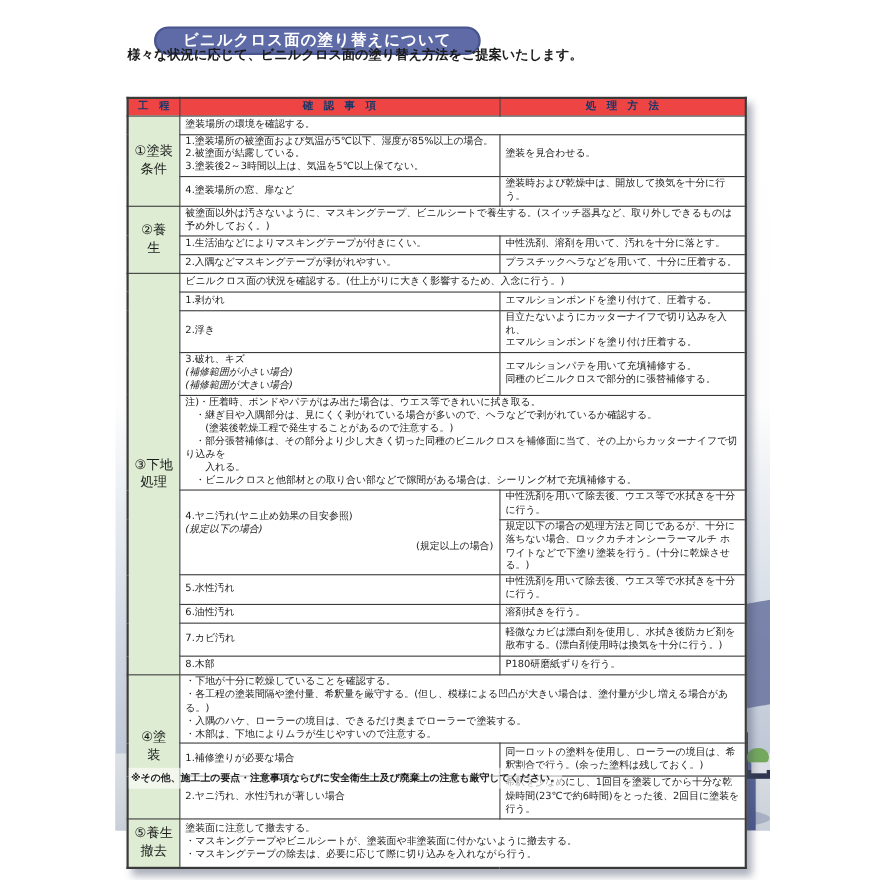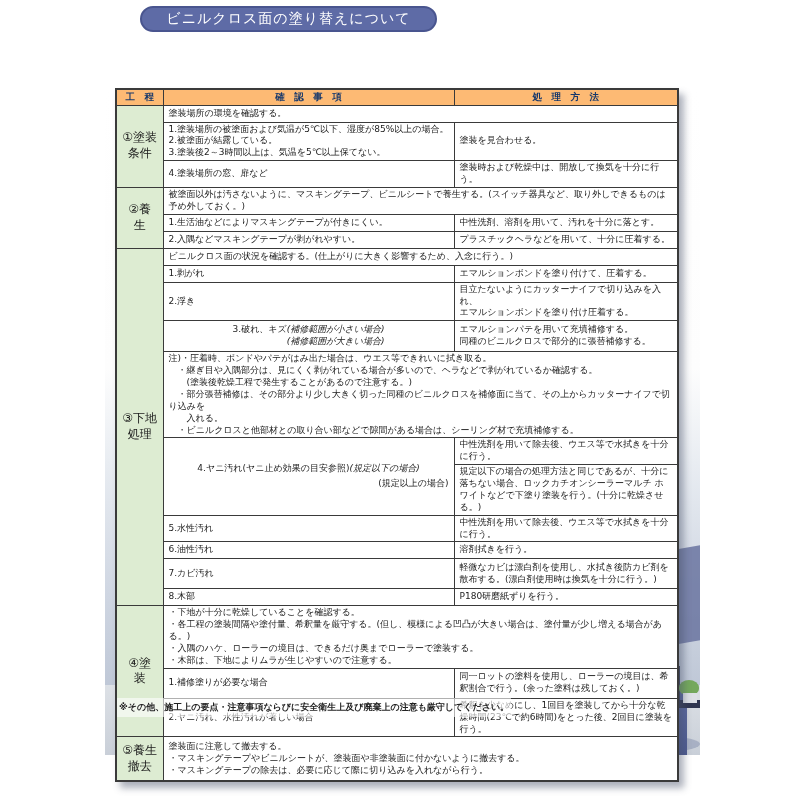--- a/index.html
+++ b/index.html
@@ -36,40 +36,40 @@
   .photo .desktop{position:absolute;left:478px;top:612px;width:117px;height:8px;background:#303650;}
   .photo .desk-leg{position:absolute;width:4px;height:44px;background:#e3e6ec;top:620px;}
   .photo .desk-leg1{left:488px;}
   .photo .desk-leg2{left:561px;}
   .photo .desk-bar{position:absolute;left:488px;top:648px;width:77px;height:3px;background:#dfe3ea;}
   .photo .plant-leaf{position:absolute;left:574px;top:592px;width:20px;height:15px;background:#74a85c;border-radius:50% 50% 40% 40%;}
   .photo .plant-pot{position:absolute;left:578px;top:605px;width:14px;height:10px;background:#dde0e6;}
   .photo .floor-shadow{position:absolute;left:430px;top:645px;width:165px;height:22px;background:#7d88a8;opacity:.45;border-radius:50%;}
   
   .title-pill{
-    position:absolute;left:140px;top:6px;width:297px;height:26px;z-index:2;
+    position:absolute;left:140px;top:24px;width:297px;height:26px;z-index:2;
     background:#5e6ba6;border:2px solid #49558f;border-radius:14px;
     display:flex;align-items:center;justify-content:center;
-    color:#ffffff;font-weight:normal;font-size:14px;letter-spacing:1px;box-sizing:border-box;
+    color:#ffffff;font-weight:bold;font-size:14px;letter-spacing:1px;box-sizing:border-box;
   }
   .intro{position:absolute;left:116px;top:42px;z-index:2;font-size:12px;font-weight:bold;line-height:1.45;color:#1b1b1b;}
   
   table.main{
     position:absolute;left:115px;top:88px;z-index:2;
     width:562px;border-collapse:collapse;table-layout:fixed;background:#ffffff;
     box-shadow:5px 6px 7px rgba(70,80,105,.45);
     font-size:9px;line-height:1.32;
   }
   table.main col.c1{width:47px;} table.main col.c2{width:291px;} table.main col.c3{width:224px;}
   table.main th,table.main td{border:1px solid #3a3a3a;padding:1px 5px;vertical-align:middle;box-sizing:border-box;}
   table.main{border:2px solid #3a3a3a;}
-  th.hd{background:#fdba74;color:#17386b;font-weight:bold;font-size:9.5px;padding:2px 0;text-align:center;}
+  th.hd{background:#ef4444;color:#17386b;font-weight:bold;font-size:9.5px;padding:2px 0;text-align:center;}
   td.proc{background:#ddecd2;text-align:center;font-size:12px;padding:0 2px;}
   .pre{white-space:pre-wrap;}
-  .split-row{display:flex;justify-content:center;align-items:flex-start;}
+  .split-row{display:flex;justify-content:flex-end;align-items:flex-start;flex-direction:column;}
   .split-row .paren{text-align:right;font-style:italic;}
   .right-note{text-align:right;margin-top:3px;}
   td.vtop{vertical-align:top;}
   
   .h-hd{height:15px;} .h17{height:17px;} .h36{height:36px;} .h27{height:27px;} .h31{height:31px;}
   .h80{height:80px;} .h48{height:48px;} .h30{height:30px;} .h52{height:52px;} .h44{height:44px;}
   
   .footnote{
     position:absolute;left:117px;top:698px;z-index:3;font-size:9px;font-weight:bold;color:#222;
     background:rgba(255,255,255,.6);padding:3px 2px;text-shadow:0 0 2px #fff;
@@ -99,20 +99,21 @@
   <div class="desk-bar"></div>
   <div class="plant-leaf"></div>
   <div class="plant-pot"></div>
 </div>
 
 <div class="title-pill">
   <span>ビニルクロス面の塗り替えについて</span>
 </div>
 
 <div class="intro">
+  <div>様々な状況に応じて、ビニルクロス面の塗り替え方法をご提案いたします。</div>
 </div>
 
 <table class="main">
   <colgroup>
       <col class="c1">
       <col class="c2">
       <col class="c3">
     </colgroup>
   <tbody>
       <tr class="h-hd">

